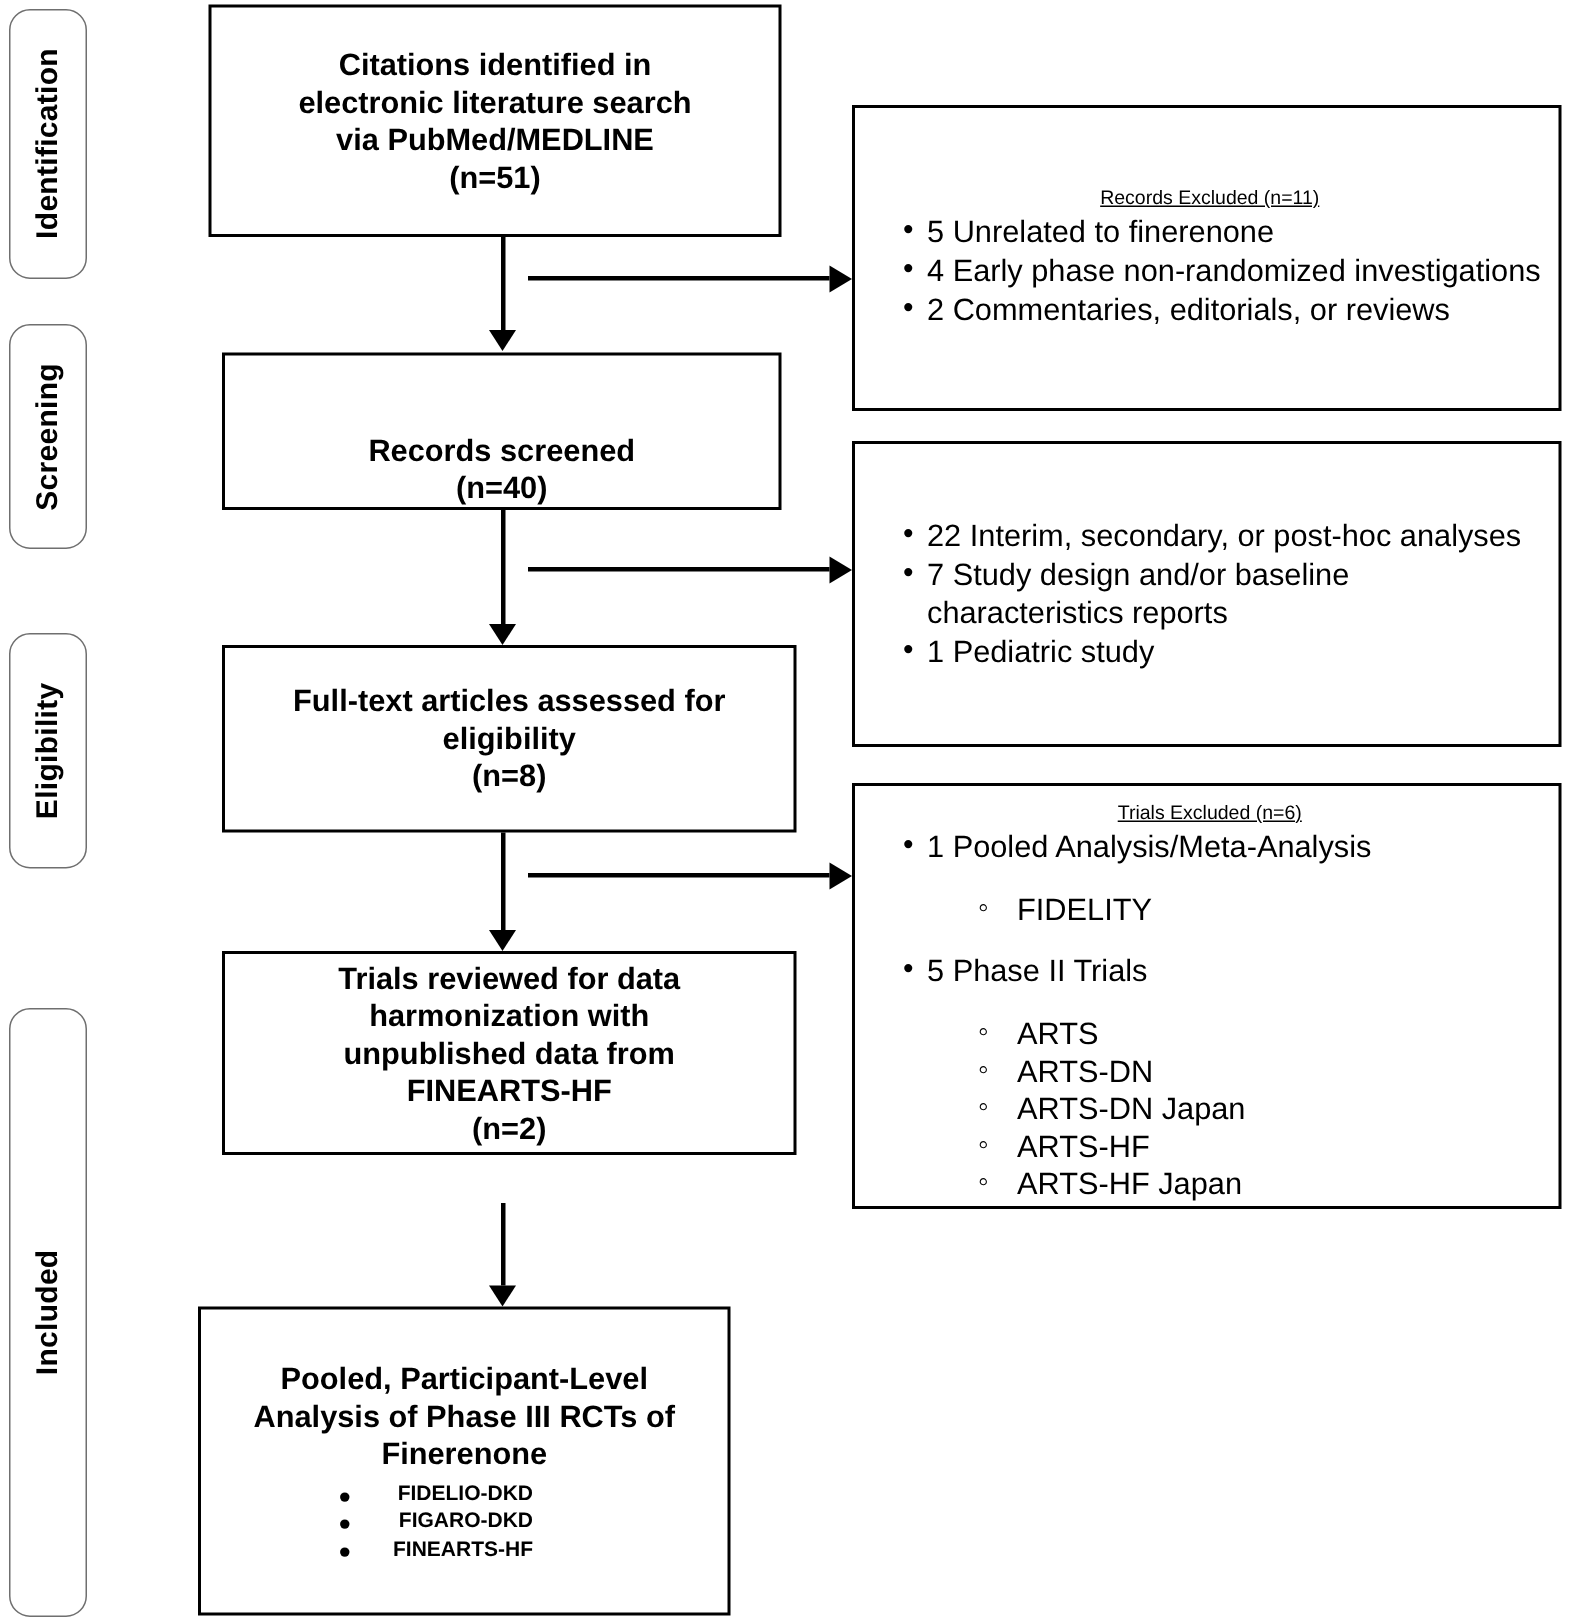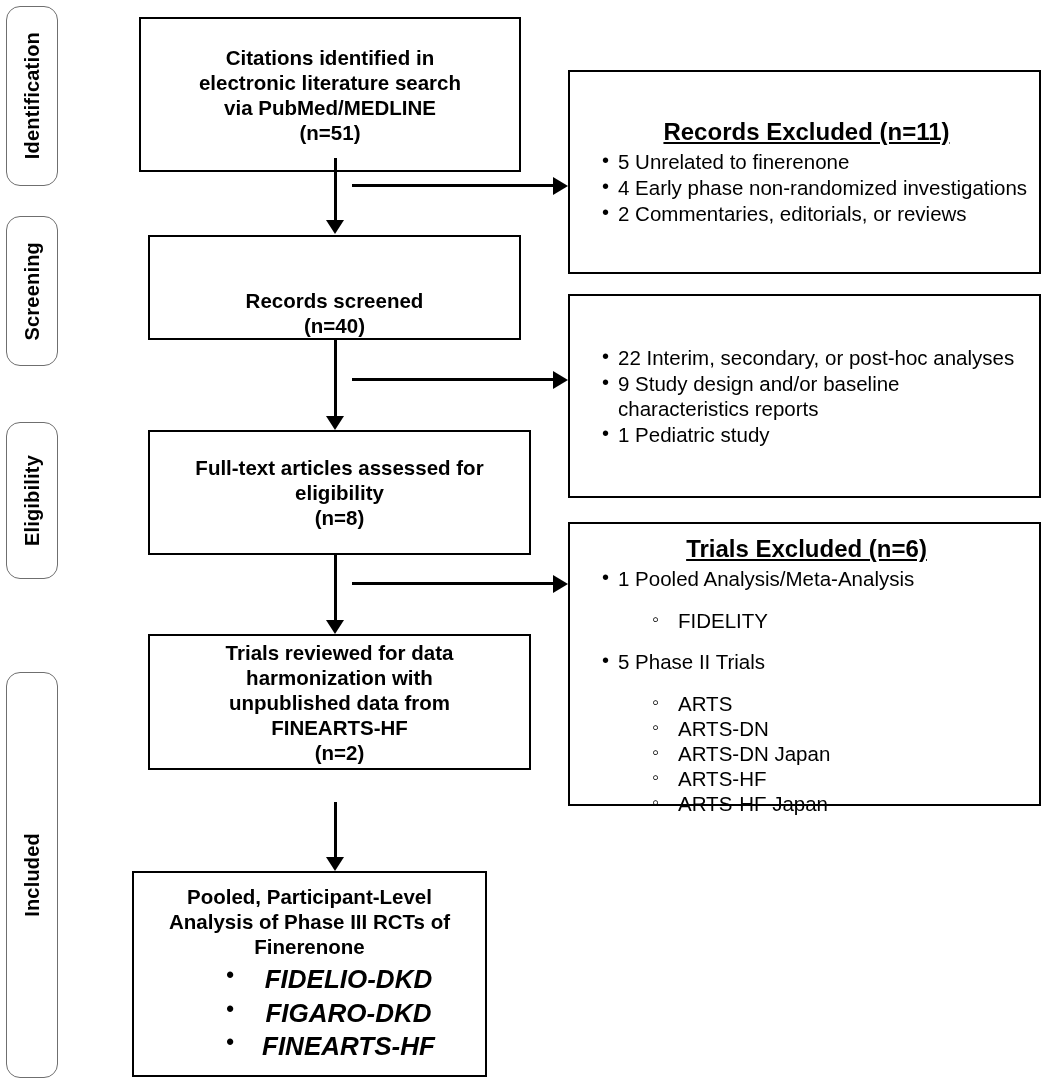--- a/index.html
+++ b/index.html
@@ -58,22 +58,22 @@
   .box-title {
     font-weight: bold;
     font-size: 20.5px;
     line-height: 1.22;
     white-space: pre-line;
   }
   .excl-box {
     padding: 8px 10px 8px 14px;
   }
   .excl-head {
-    font-weight: bold;
-    font-size: 24px;
+    font-weight: normal;
+    font-size: 13px;
     text-decoration: underline;
     text-align: center;
     margin-bottom: 2px;
     line-height: 1.25;
   }
   ul.excl-list {
     list-style: none;
     margin: 0;
     padding: 0 0 0 18px;
   }
@@ -114,25 +114,24 @@
   
   ul.final-list {
     list-style: none;
     margin: 4px 0 0 0;
     padding: 0 0 0 84px;
     align-self: flex-start;
   }
   ul.final-list > li {
     position: relative;
     font-weight: bold;
-    font-size: 26px;
+    font-size: 14px;
     line-height: 1.3;
     padding-left: 36px;
-    text-align: center;
-    font-style: italic;
+    text-align: right;
   }
   ul.final-list > li::before {
     content: "\2022";
     position: absolute;
     left: 0;
     top: -2px;
     font-size: 22px;
   }
 
   
@@ -177,21 +176,21 @@
   </div>
 
   <div class="stage-rail" style="left:6px; top:422px; width:52px; height:157px;">
     <span class="stage-label">Eligibility</span>
   </div>
 
   <div class="stage-rail" style="left:6px; top:672px; width:52px; height:406px;">
     <span class="stage-label">Included</span>
   </div>
 
-  <div class="flow-box center-box" style="left:139px; top:17px; width:382px; height:155px; padding:0 14px;">
+  <div class="flow-box center-box" style="left:139px; top:3px; width:382px; height:155px; padding:0 14px;">
     <div class="box-title">Citations identified in
 electronic literature search
 via PubMed/MEDLINE
 (n=51)</div>
   </div>
 
   <div class="flow-box center-box" style="left:148px; top:235px; width:373px; height:105px; padding:0 14px;justify-content:flex-end;">
     <div class="box-title">Records screened
 (n=40)</div>
   </div>
@@ -226,21 +225,21 @@
     <ul class="excl-list">
       <li>5 Unrelated to finerenone</li>
       <li>4 Early phase non-randomized investigations</li>
       <li>2 Commentaries, editorials, or reviews</li>
     </ul>
   </div>
 
   <div class="flow-box excl-box" style="left:568px; top:294px; width:473px; height:204px;">
     <ul class="excl-list">
       <li>22 Interim, secondary, or post-hoc analyses</li>
-      <li>9 Study design and/or baseline characteristics reports</li>
+      <li>7 Study design and/or baseline characteristics reports</li>
       <li>1 Pediatric study</li>
     </ul>
   </div>
 
   <div class="flow-box excl-box" style="left:568px; top:522px; width:473px; height:284px; justify-content:flex-start; padding-top:10px;">
     <div class="excl-head">Trials Excluded (n=6)</div>
     <ul class="excl-list">
       <li>1 Pooled Analysis/Meta-Analysis</li>
     </ul>
     <ul class="sub-list">

